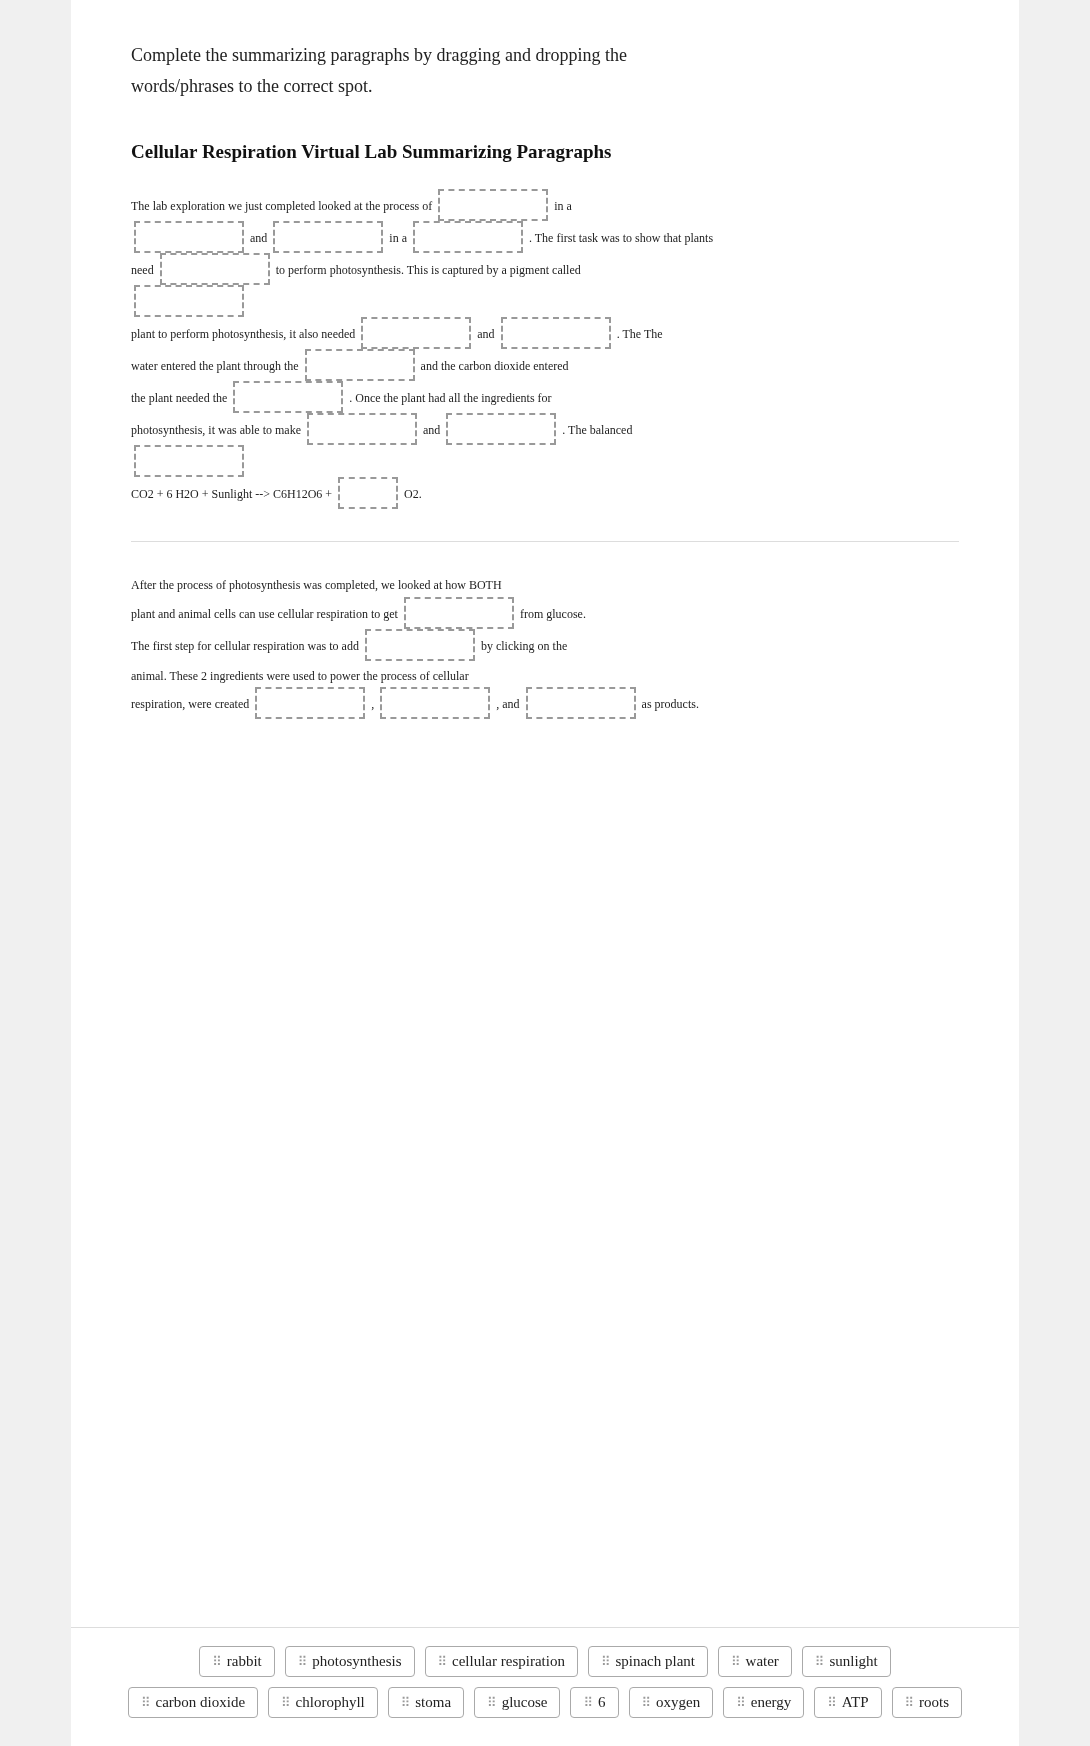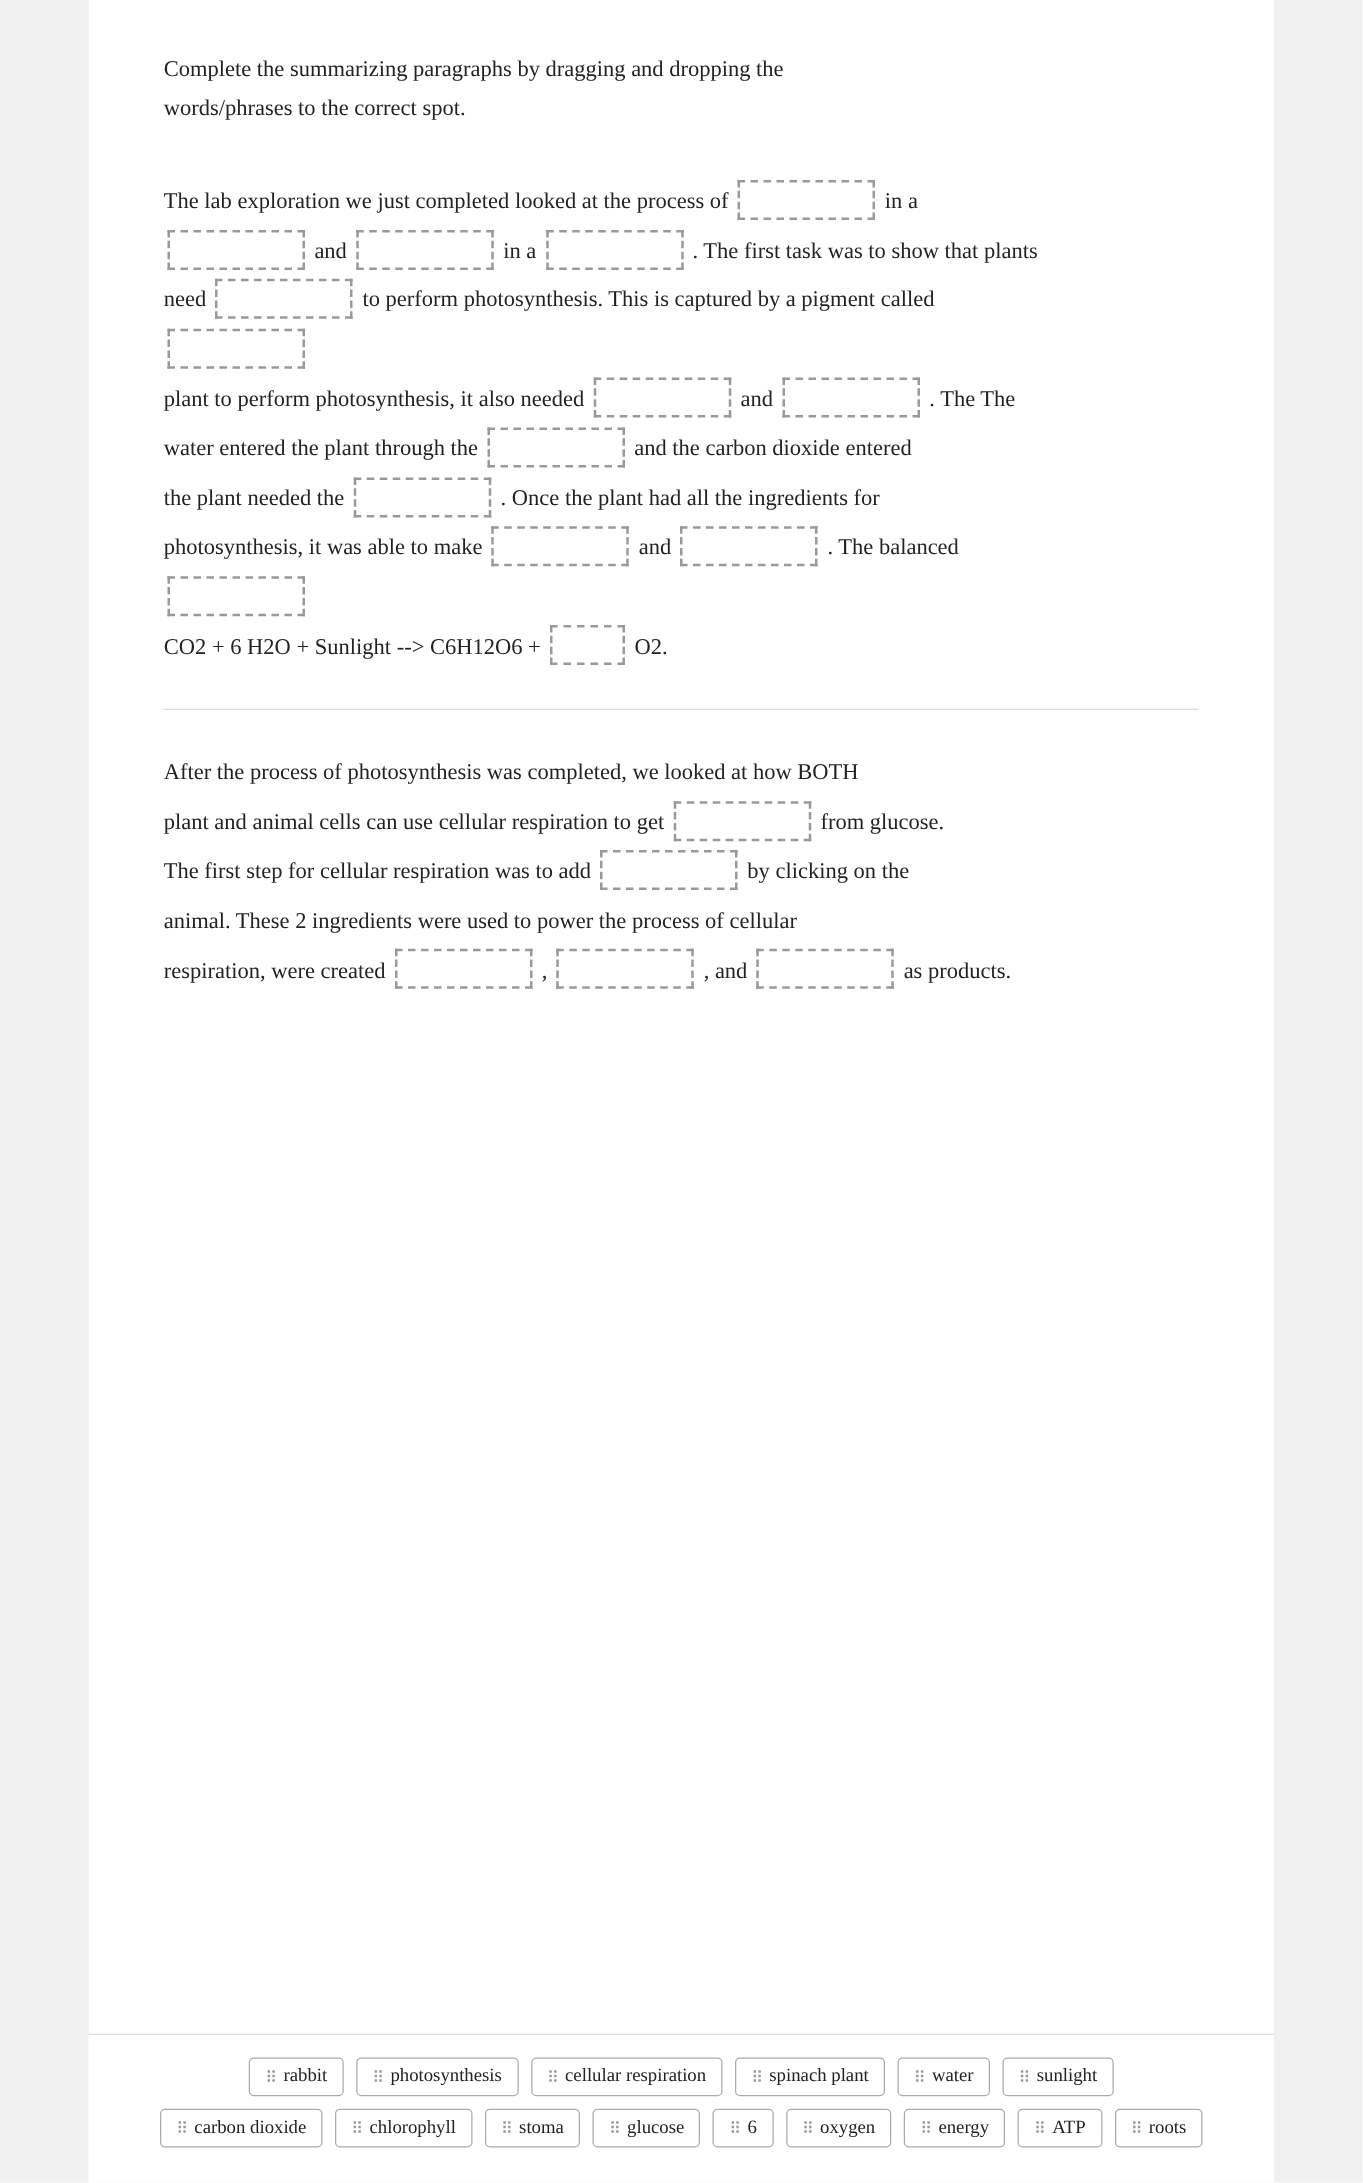--- a/index.html
+++ b/index.html
@@ -26,21 +26,21 @@
       line-height: 1.7;
       margin-bottom: 40px;
     }
     .section-title {
       font-size: 19px;
       font-weight: bold;
       color: #111;
       margin-bottom: 28px;
     }
     .paragraph {
-      font-size: 18px;
+      font-size: 12px;
       color: #222;
       line-height: 2.2;
       margin-bottom: 30px;
     }
     .drop-box {
       display: inline-block;
       border: 2px dashed #999;
       min-width: 110px;
       height: 32px;
       vertical-align: middle;
@@ -98,20 +98,21 @@
 <body>
 
 <div class="page">
   <div class="content-area">
 
     <div class="instruction">
       <span>Complete the summarizing paragraphs by dragging and dropping the</span><br>
       <span>words/phrases to the correct spot.</span>
     </div>
 
+    <div class="section-title">Cellular Respiration Virtual Lab Summarizing Paragraphs</div>
 
     <div class="paragraph">
       <span>The lab exploration we just completed looked at the process of</span>
       <span class="drop-box drop-box-md"></span>
       <span>in a</span>
       <br>
       <span class="drop-box drop-box-md"></span>
       <span>and</span>
       <span class="drop-box drop-box-md"></span>
       <span>in a</span>

